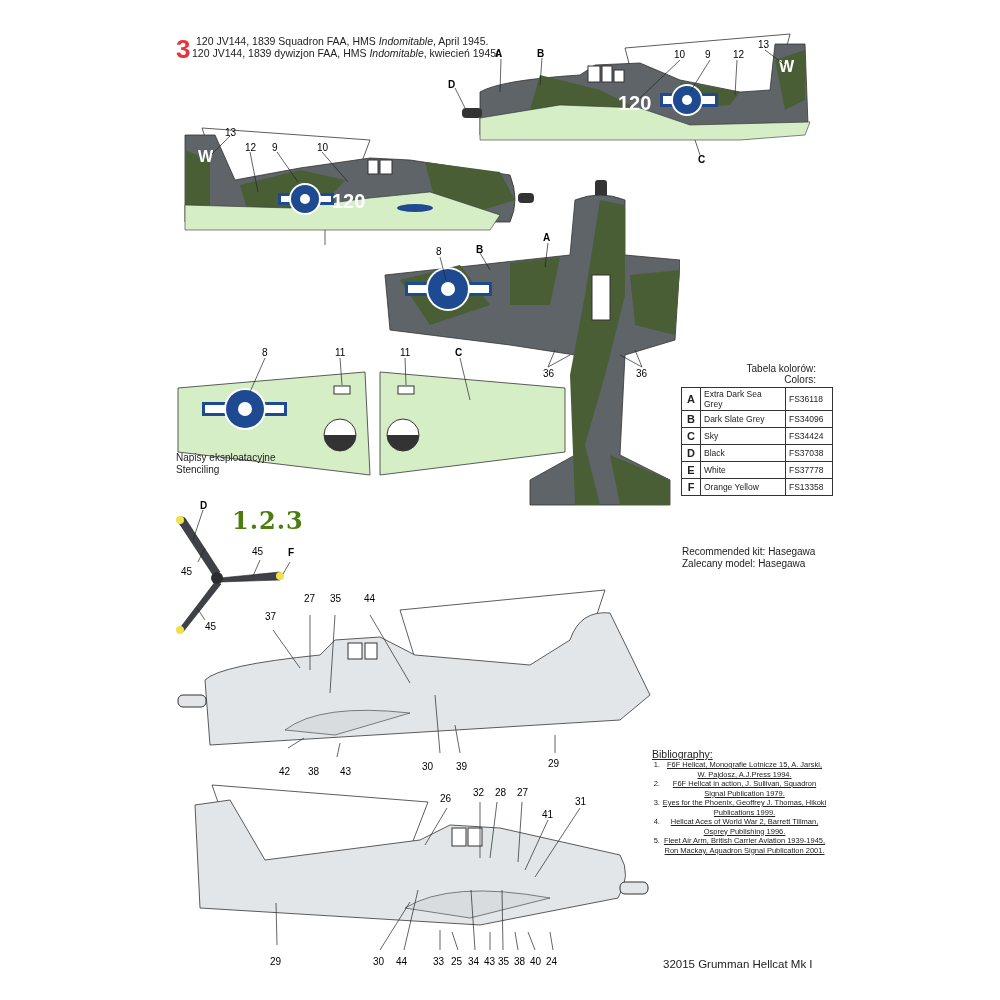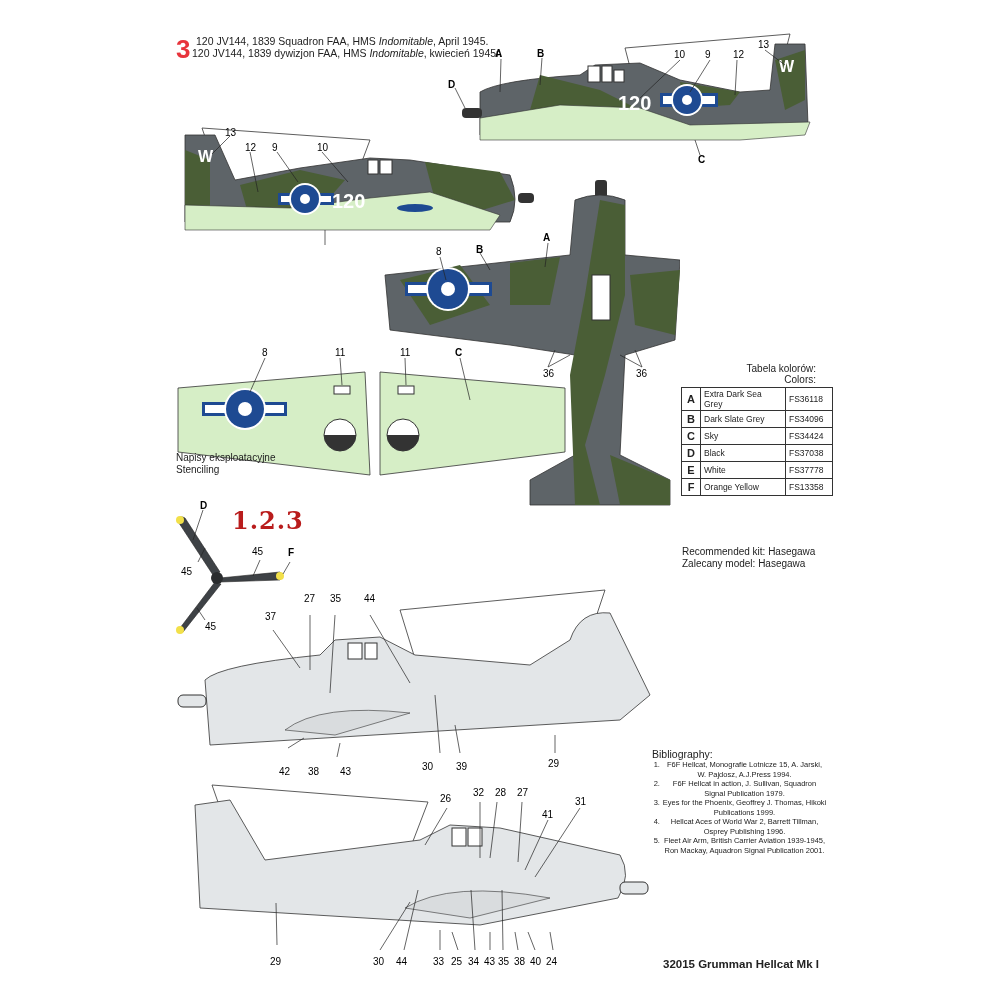--- a/index.html
+++ b/index.html
@@ -10,26 +10,26 @@
   .hdr-line { font-size: 10.5px; line-height: 12px; white-space: nowrap; }
   .hdr-line i { font-style: italic; }
   .small { font-size: 10px; line-height: 12px; }
   .letter { font-size: 10px; font-weight: bold; font-family: "Liberation Sans", sans-serif; }
   table.colors { border-collapse: collapse; font-size: 8.5px; }
   table.colors td { border: 1px solid #333; padding: 1px 3px; height: 14px; }
   table.colors td.k { font-weight: bold; font-size: 11px; text-align: center; width: 12px; }
   table.colors td.n { width: 78px; }
   table.colors td.f { width: 40px; }
   .colors-title { font-size: 10px; text-align: right; line-height: 11px; }
-  .biblio { font-size: 7.5px; line-height: 9.5px; width: 175px; }
+  .biblio { font-size: 7.5px; line-height: 9.5px; width: 175px; text-decoration: underline; }
   .biblio .t { font-size: 10.5px; line-height: 12px; }
   .biblio ol { margin: 0; padding-left: 10px; text-align: center; }
   .biblio li { margin: 0; }
-  .big123 { font-family: "DejaVu Serif", serif; font-weight: bold; color: #b91c1c; font-size: 24px; letter-spacing: 1px; }
-  .footer { font-size: 11.5px; font-weight: bold; }
+  .big123 { font-family: "DejaVu Serif", serif; font-weight: bold; color: #4d7c0f; font-size: 24px; letter-spacing: 1px; }
+  .footer { font-size: 11.5px; }
   svg text { font-family: "Liberation Sans", sans-serif; }
 </style>
 </head>
 <body>
 
 <div class="abs hdr-num" style="left:176px;top:36px;">3</div>
 <div class="abs hdr-line" style="left:196px;top:35px;">
   <span>120 JV144, 1839 Squadron FAA, HMS </span><i>Indomitable</i><span>, April 1945.</span>
 </div>
 <div class="abs hdr-line" style="left:192px;top:47px;">

